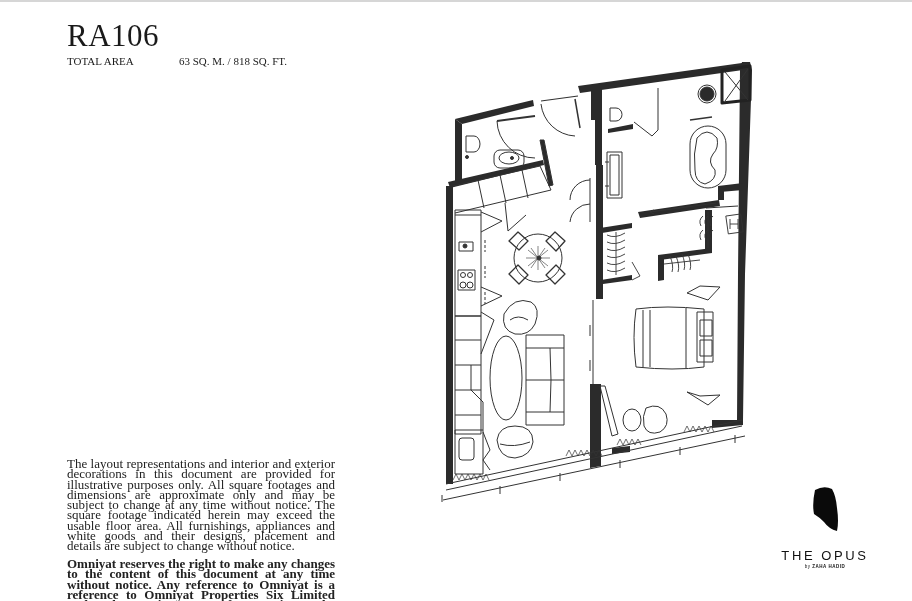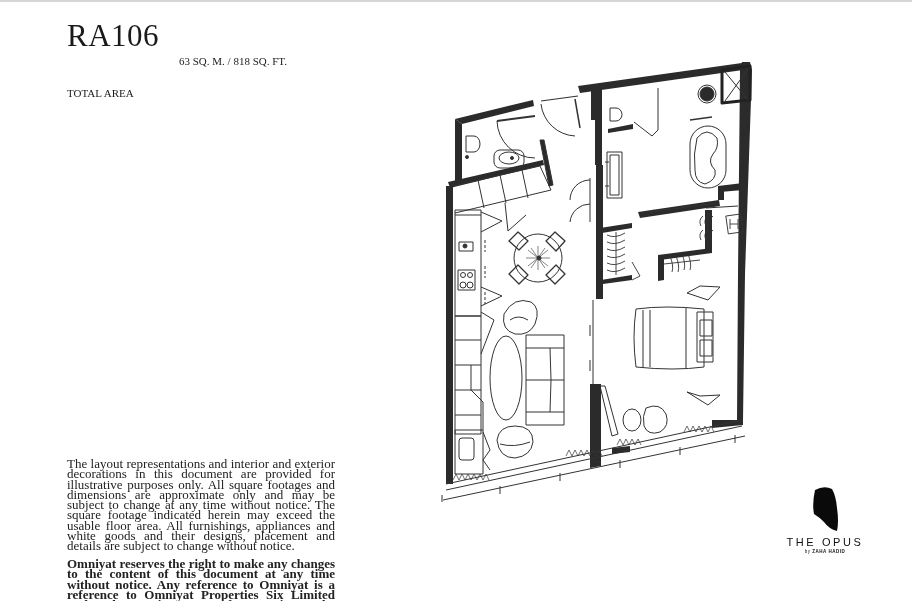--- a/index.html
+++ b/index.html
@@ -3,30 +3,30 @@
 <meta charset="utf-8">
 <style>
   html, body { margin: 0; padding: 0; background: #ffffff; }
   body { width: 912px; height: 601px; position: relative; overflow: hidden;
          font-family: "Liberation Serif", "DejaVu Serif", serif; color: #1a1a1a; }
   .topline { position: absolute; left: 0; top: 0; width: 912px; height: 2px; background: #d6d6d6; }
   .unit-title { position: absolute; left: 67px; top: 16px; font-size: 31px; letter-spacing: 0.5px;
                 font-family: "Liberation Serif", "DejaVu Serif", serif; font-weight: normal; margin: 0; line-height: 40px; }
   .meta { position: absolute; left: 67px; top: 54px; font-size: 11px; line-height: 15px; }
   .meta .row { display: flex; white-space: nowrap; }
-  .meta .lbl { width: 112px; margin-top: 32px; }
+  .meta .lbl { width: 112px; }
   .disclaimer { position: absolute; left: 67px; width: 268px; font-size: 13px; line-height: 10.3px;
                 text-align: justify; color: #222; }
   .disc1 { top: 446px; }
   .disc2 { top: 546px; font-weight: bold; }
   .plan { position: absolute; left: 430px; top: 38px; width: 340px; height: 475px; }
   .logo { position: absolute; left: 780px; top: 486px; width: 90px; text-align: center; }
   .logo-mark { display: block; margin: 0 auto; }
-  .brand { font-family: "Liberation Sans", "DejaVu Sans", sans-serif; font-size: 11px; letter-spacing: 2.6px;
-           margin-top: 2px; color: #111; }
+  .brand { font-family: "Liberation Sans", "DejaVu Sans", sans-serif; font-size: 13px; letter-spacing: 2.6px;
+           margin-top: 14px; color: #111; }
   .brand-sub { font-family: "Liberation Sans", "DejaVu Sans", sans-serif; font-size: 4.5px; letter-spacing: 0.5px;
                margin-top: 1px; color: #111; font-weight: bold; }
   .brand-sub .by { font-weight: normal; }
 </style>
 </head>
 <body>
 
 <div class="topline"></div>
 
 <h1 class="unit-title">RA106</h1>

